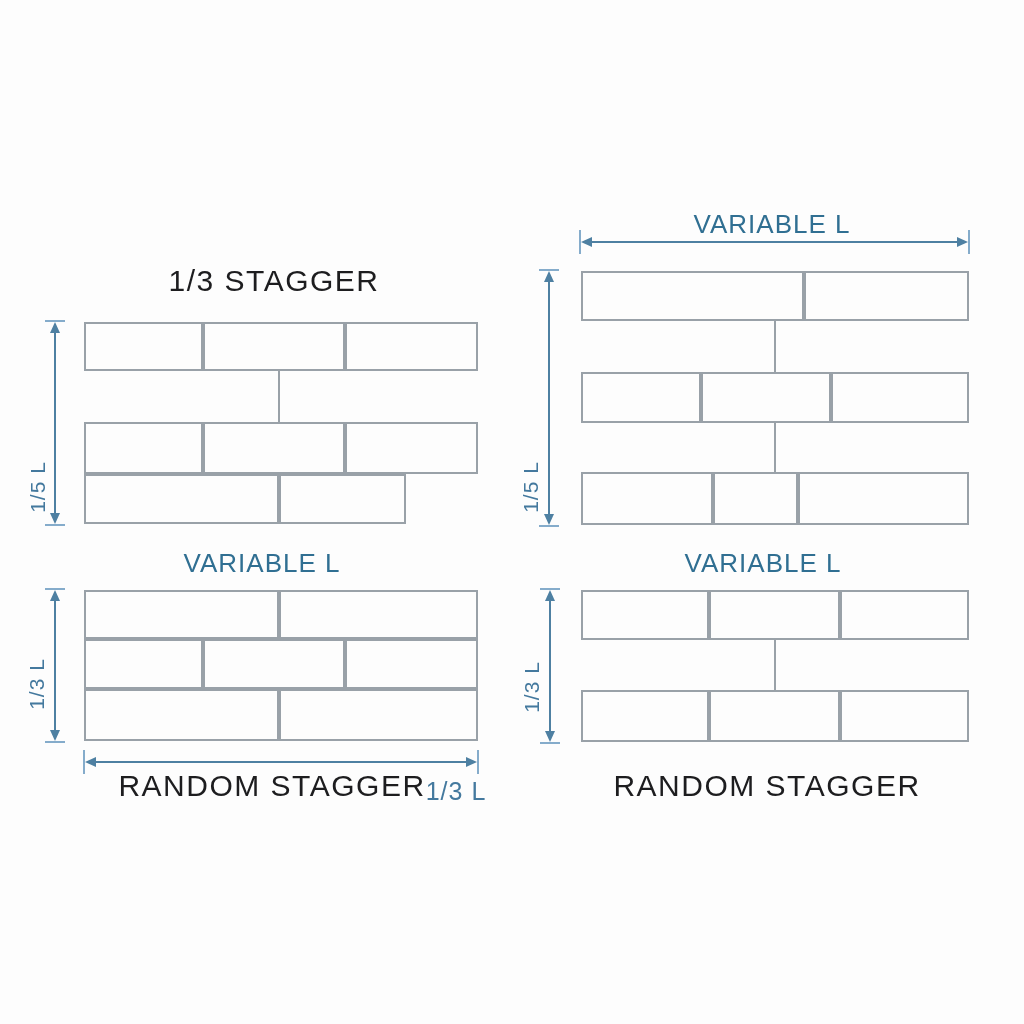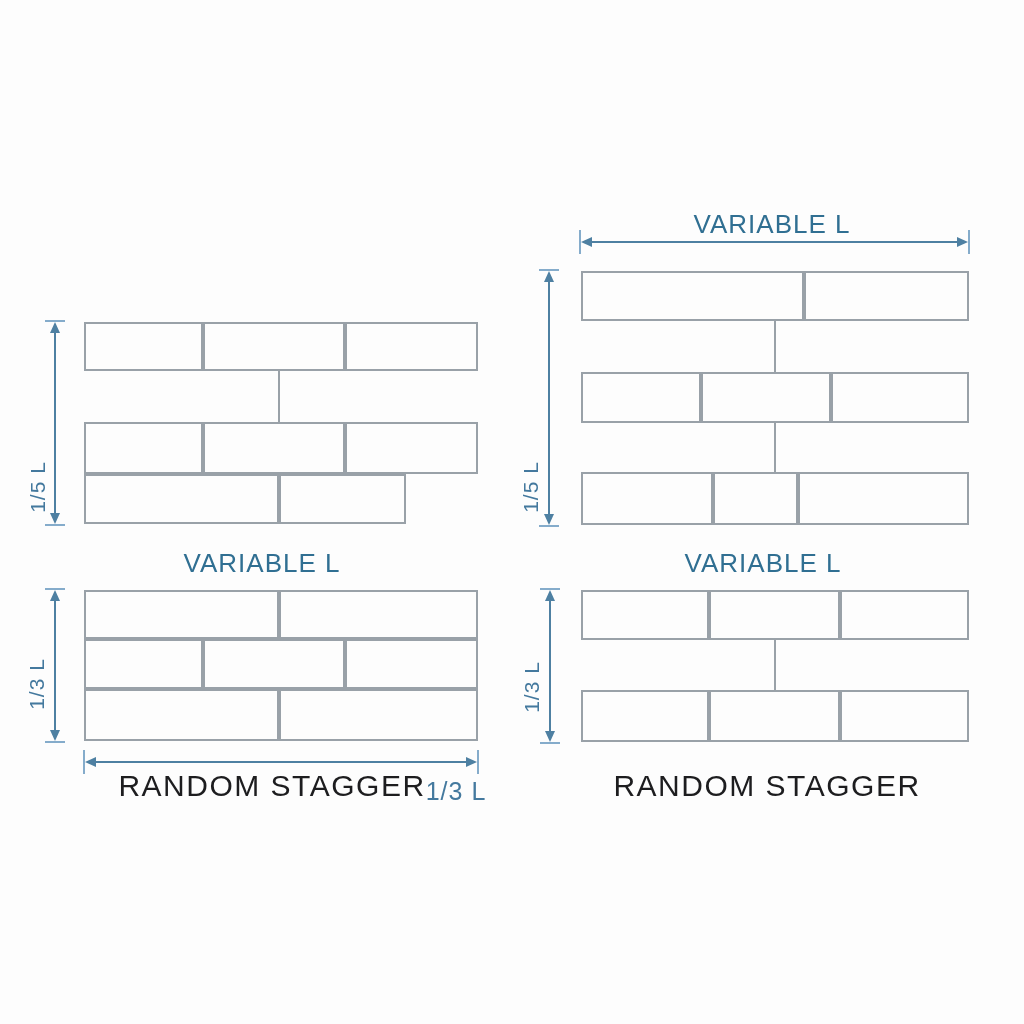--- a/index.html
+++ b/index.html
@@ -27,20 +27,21 @@
   .title-dark{font-size:30px;color:var(--dark,#1d1d1f);letter-spacing:1.5px;}
   .title-blue{font-size:26px;color:var(--teal,#306f92);letter-spacing:1px;}
   .vlabel{font-size:21px;color:var(--lblue,#44799e);letter-spacing:1px;}
   .hlabel{font-size:25px;color:var(--lblue,#44799e);letter-spacing:1px;}
 </style>
 </head>
 <body>
 
 <div id="stage">
 
+  <div class="label title-dark" style="left:274px;top:281px">1/3 STAGGER</div>
 
   <div class="label title-blue" style="left:772px;top:224px">VARIABLE L</div>
 
   <div class="label title-blue" style="left:262px;top:563px">VARIABLE L</div>
 
   <div class="label title-blue" style="left:763px;top:563px">VARIABLE L</div>
 
   <div class="label rot vlabel" style="left:38px;top:487px">1/5 L</div>
 
   <div class="label rot vlabel" style="left:531px;top:487px">1/5 L</div>

